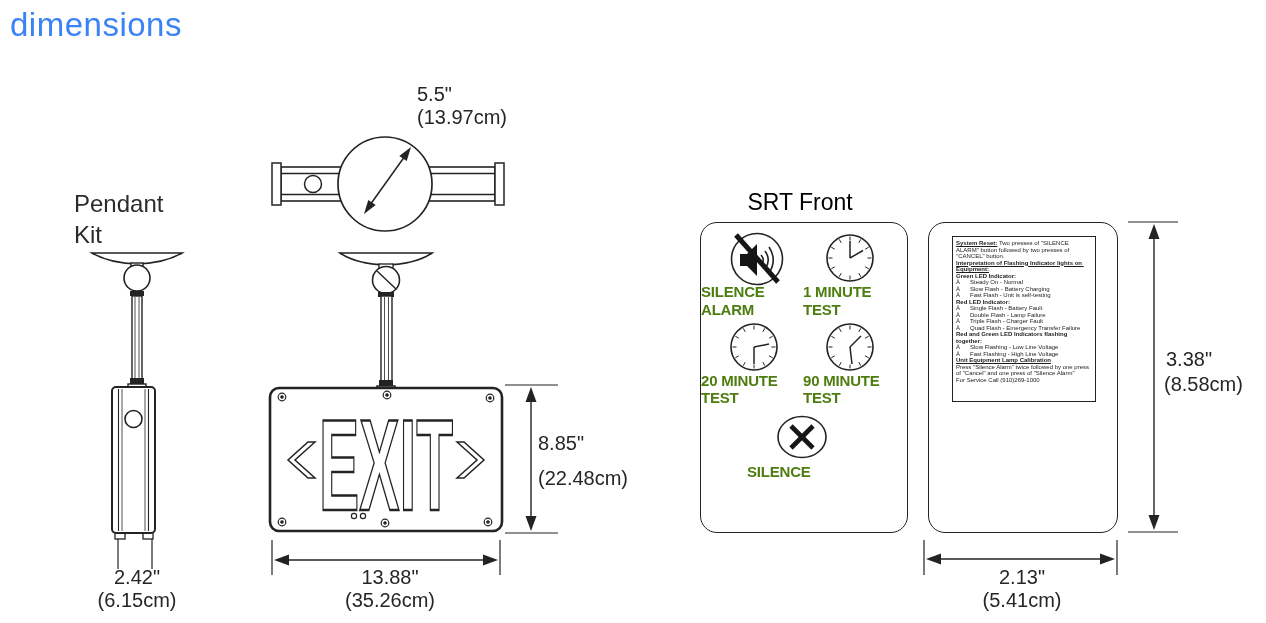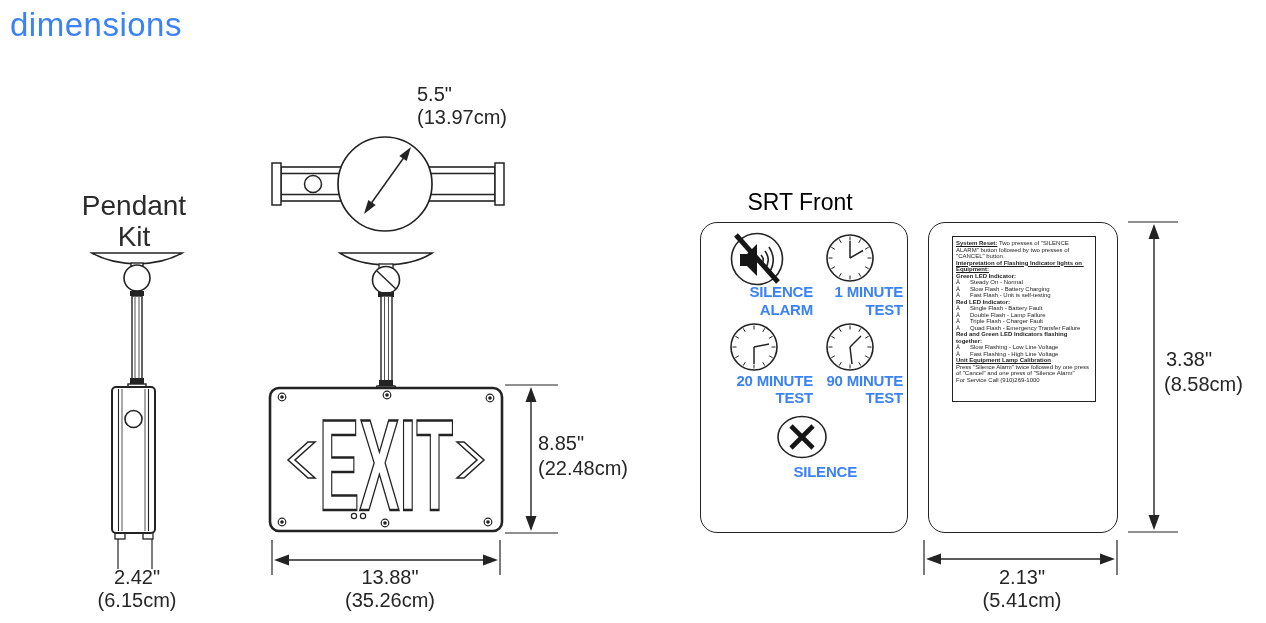--- a/index.html
+++ b/index.html
@@ -4,30 +4,30 @@
 <style>
   * { margin:0; padding:0; box-sizing:border-box; }
   html,body { background:#ffffff; }
   .canvas {
     position:relative; width:1266px; height:623px; background:#ffffff;
     font-family:"Liberation Sans", sans-serif; color:#2a2a2a; overflow:hidden;
   }
   .abs { position:absolute; }
   .page-title { left:10px; top:6px; font-size:33px; color:#3b82f6; letter-spacing:0.5px; }
   .h2 { font-size:23px; color:#000000; text-align:center; }
-  .kit-label { width:120px; text-align:center; font-size:28px; color:#2b2b2b; }
+  .kit-label { width:120px; text-align:left; font-size:24px; color:#2b2b2b; }
   .dim { font-size:20px; color:#262626; line-height:23px; white-space:nowrap; }
   .dim.center { text-align:center; width:124px; }
   .panel {
     position:absolute; width:208px; height:311px; background:#fff;
     border:1.6px solid #232323; border-radius:17px;
   }
   .panel.back { width:190px; }
-  .btn-label { position:absolute; width:100%; text-align:right; font-weight:bold;
-    font-size:15px; letter-spacing:-0.2px; color:#3b82f6; line-height:17px; }
+  .btn-label { position:absolute; width:100%; text-align:left; font-weight:bold;
+    font-size:15px; letter-spacing:-0.2px; color:#4d7c0f; line-height:17px; }
   .half-l { left:0; width:112px; }
   .half-r { left:102px; width:100px; }
   .inst-box {
     position:absolute; left:23px; top:13px; width:144px; height:166px;
     border:1.2px solid #232323; padding:3px 3px; overflow:hidden; background:#fff;
   }
   .inst-line { font-size:6px; line-height:6.5px; color:#1c1c1c; white-space:pre-wrap; }
   .u { text-decoration:underline; }
   .b { font-weight:bold; }
   svg { position:absolute; overflow:visible; }
@@ -120,21 +120,21 @@
   </svg>
 
   <svg style="left:500px; top:378px;" width="135" height="162" viewBox="0 0 135 162">
     <line x1="5" y1="7" x2="58" y2="7" class="ln" stroke-width="1.2"></line>
     <line x1="5" y1="155" x2="58" y2="155" class="ln" stroke-width="1.2"></line>
     <line x1="31" y1="13" x2="31" y2="149" class="ln" stroke-width="1.4"></line>
     <polygon points="31,9 25.5,24 36.5,24" fill="#232323"></polygon>
     <polygon points="31,153 25.5,138 36.5,138" fill="#232323"></polygon>
   </svg>
   <div class="abs dim" style="left:538px; top:432px;">8.85"</div>
-  <div class="abs dim" style="left:538px; top:457px;text-align:center;">(22.48cm)</div>
+  <div class="abs dim" style="left:538px; top:467px;text-align:center;">(22.48cm)</div>
 
   <svg style="left:266px; top:538px;" width="242" height="40" viewBox="0 0 242 40">
     <line x1="6" y1="2" x2="6" y2="37" class="ln" stroke-width="1.2"></line>
     <line x1="234" y1="2" x2="234" y2="37" class="ln" stroke-width="1.2"></line>
     <line x1="12" y1="22" x2="228" y2="22" class="ln" stroke-width="1.4"></line>
     <polygon points="8,22 23,16.5 23,27.5" fill="#232323"></polygon>
     <polygon points="232,22 217,16.5 217,27.5" fill="#232323"></polygon>
   </svg>
   <div class="abs dim center" style="left:328px; top:566px;">13.88"</div>
   <div class="abs dim center" style="left:328px; top:589px;">(35.26cm)</div>

